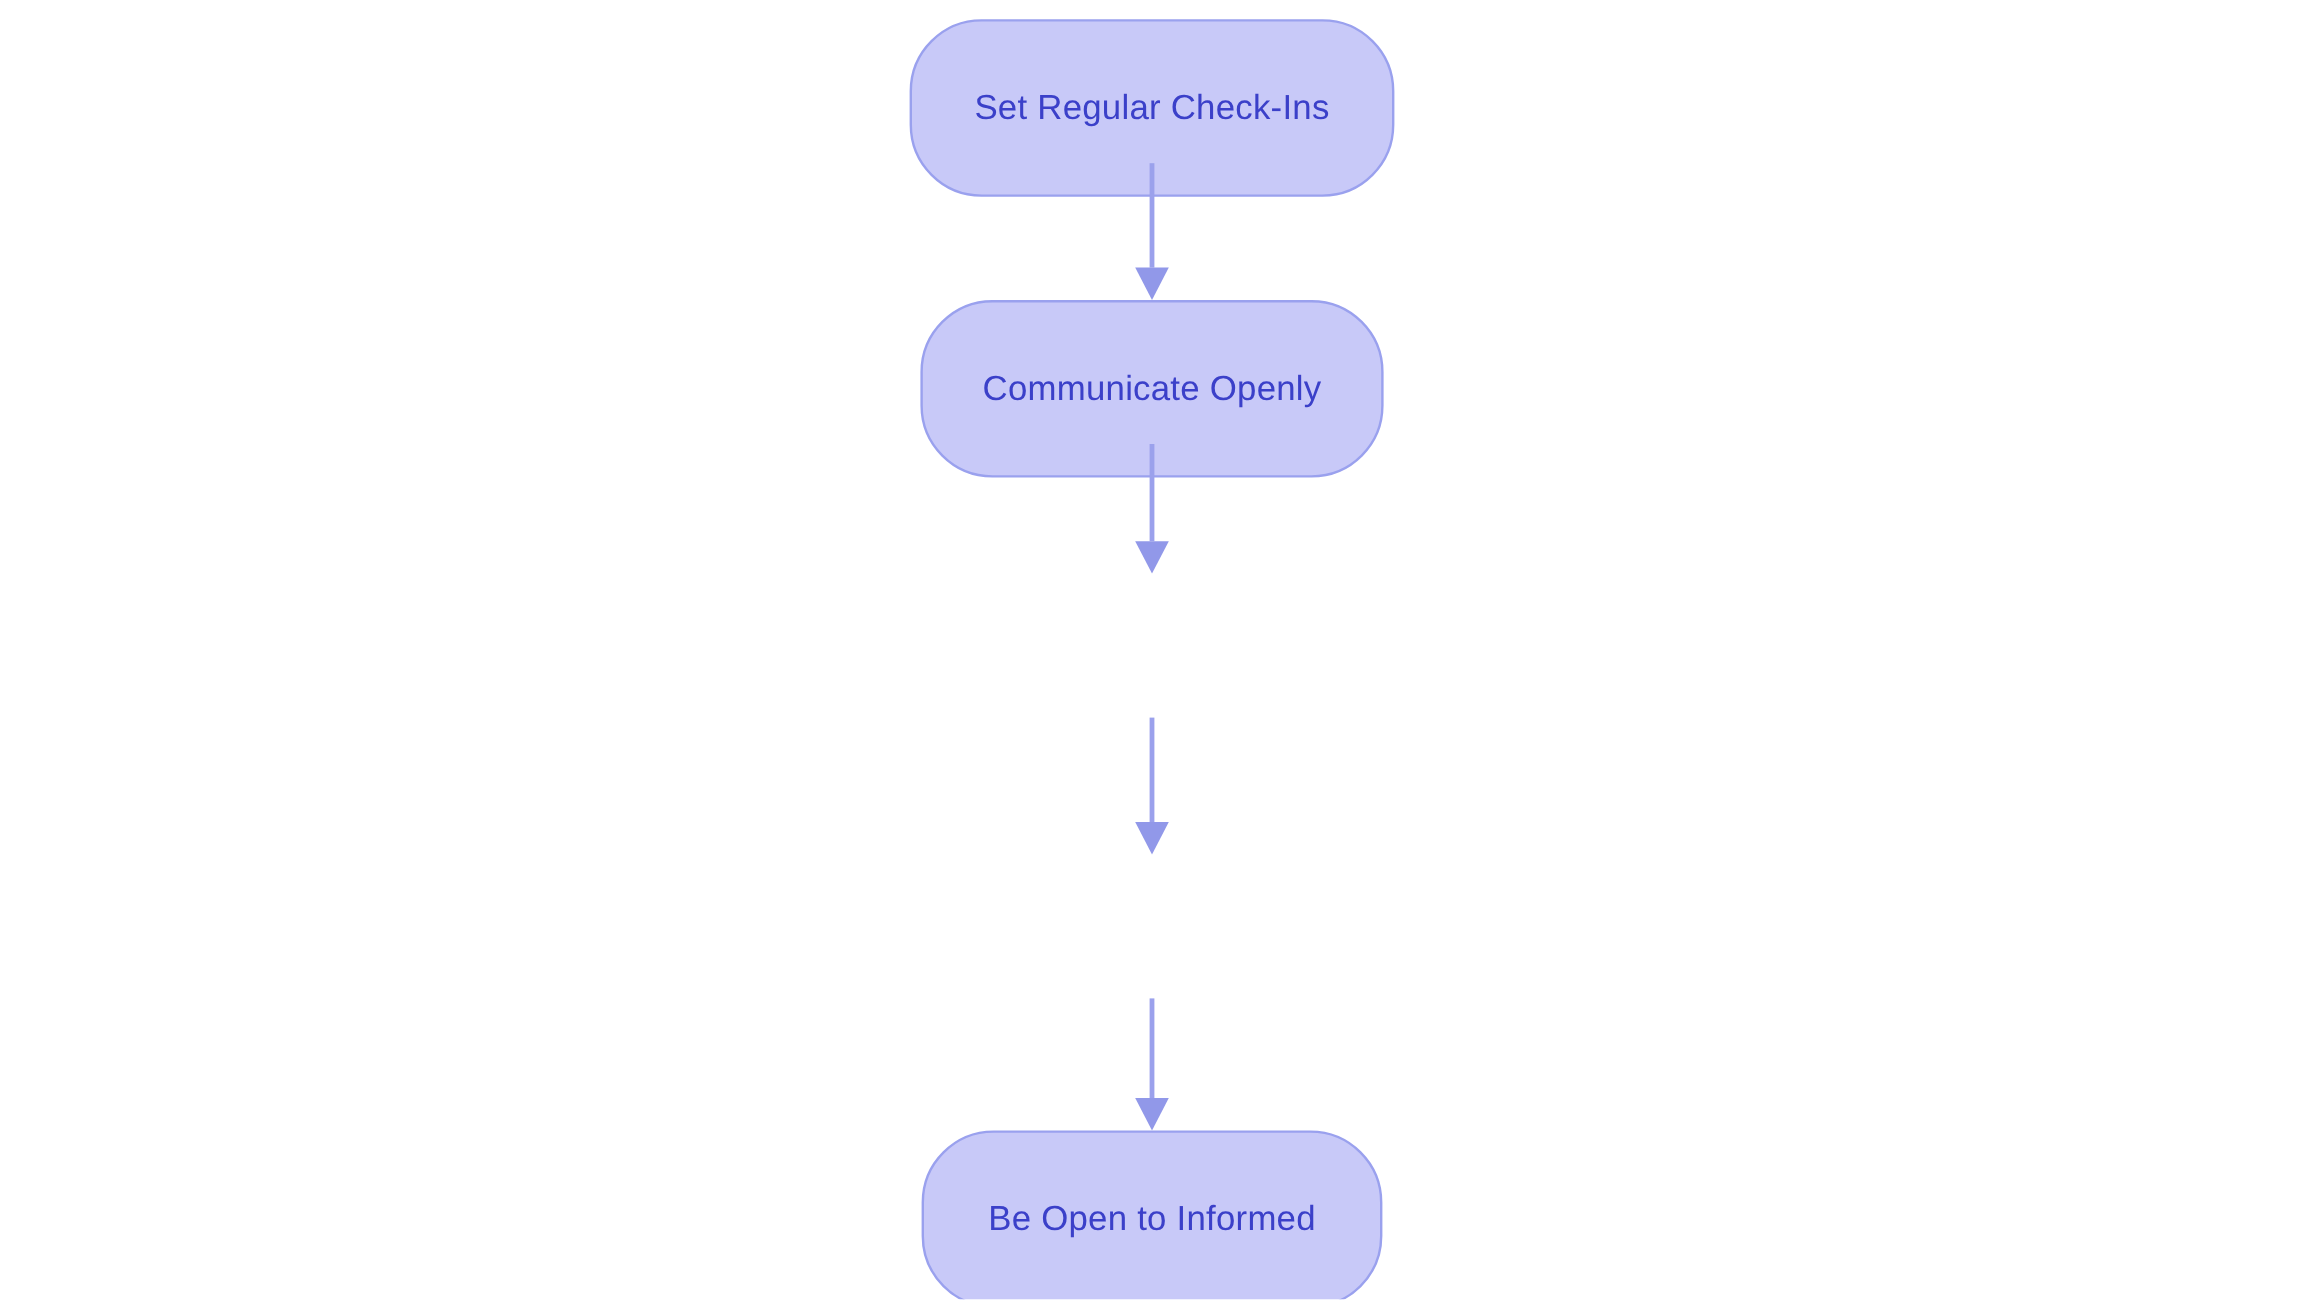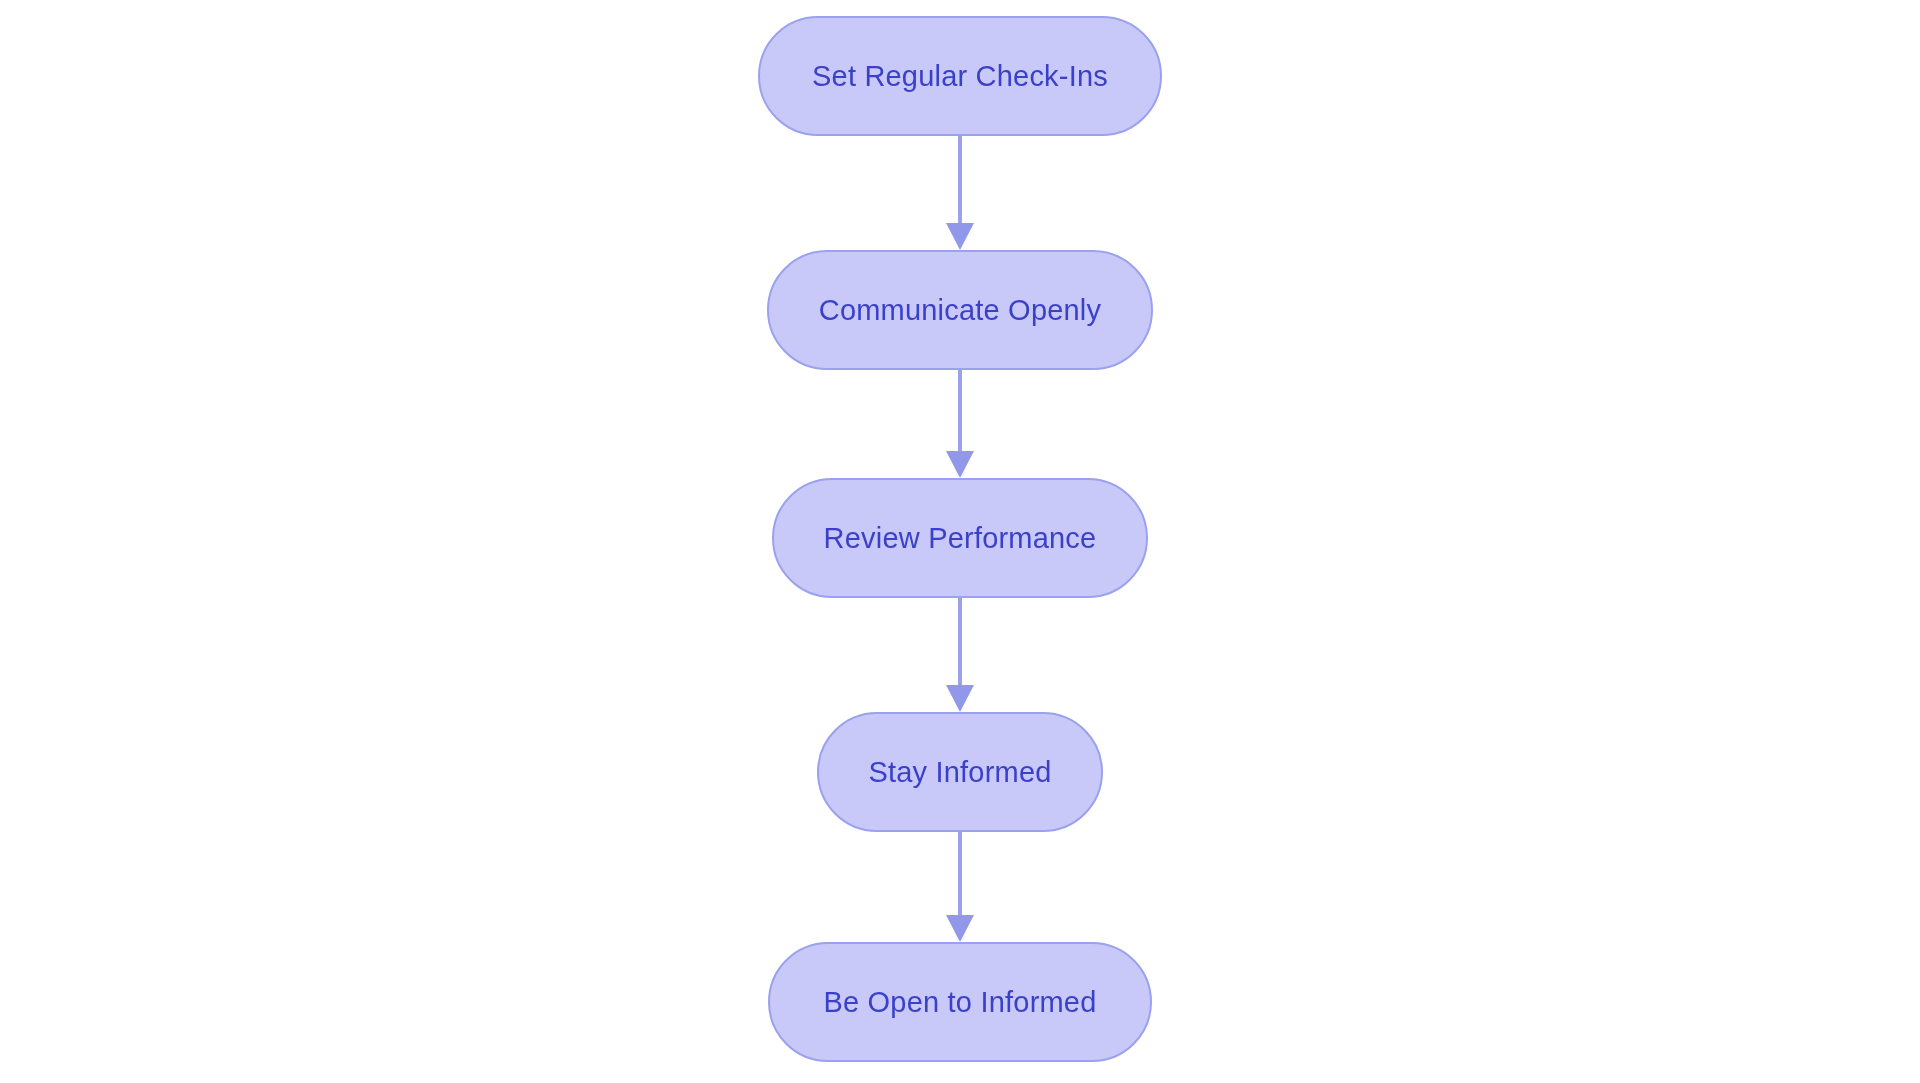--- a/index.html
+++ b/index.html
@@ -12,21 +12,21 @@
     width: 1920px;
     height: 1083px;
     background: #ffffff;
     overflow: hidden;
     font-family: "Liberation Sans", "DejaVu Sans", sans-serif;
   }
   .flow-node {
     position: absolute;
     left: 50%;
     transform: translateX(-50%);
-    height: 120px;
+    height: 148px;
     box-sizing: border-box;
     background: #c8c9f8;
     border: 2px solid #9aa1ee;
     border-radius: 60px;
     display: flex;
     align-items: center;
     justify-content: center;
     color: #3b40c9;
     font-size: 29px;
     letter-spacing: 0.2px;
@@ -79,32 +79,26 @@
 
   <div class="flow-node node-2">
     <span>Communicate Openly</span>
   </div>
 
   <div class="edge edge-2">
     <div class="line"></div>
     <div class="head"></div>
   </div>
 
-  <div class="flow-node node-3">
-    <span>Review Performance</span>
-  </div>
 
   <div class="edge edge-3">
     <div class="line"></div>
     <div class="head"></div>
   </div>
 
-  <div class="flow-node node-4">
-    <span>Stay Informed</span>
-  </div>
 
   <div class="edge edge-4">
     <div class="line"></div>
     <div class="head"></div>
   </div>
 
   <div class="flow-node node-5">
     <span>Be Open to Informed</span>
   </div>
 

